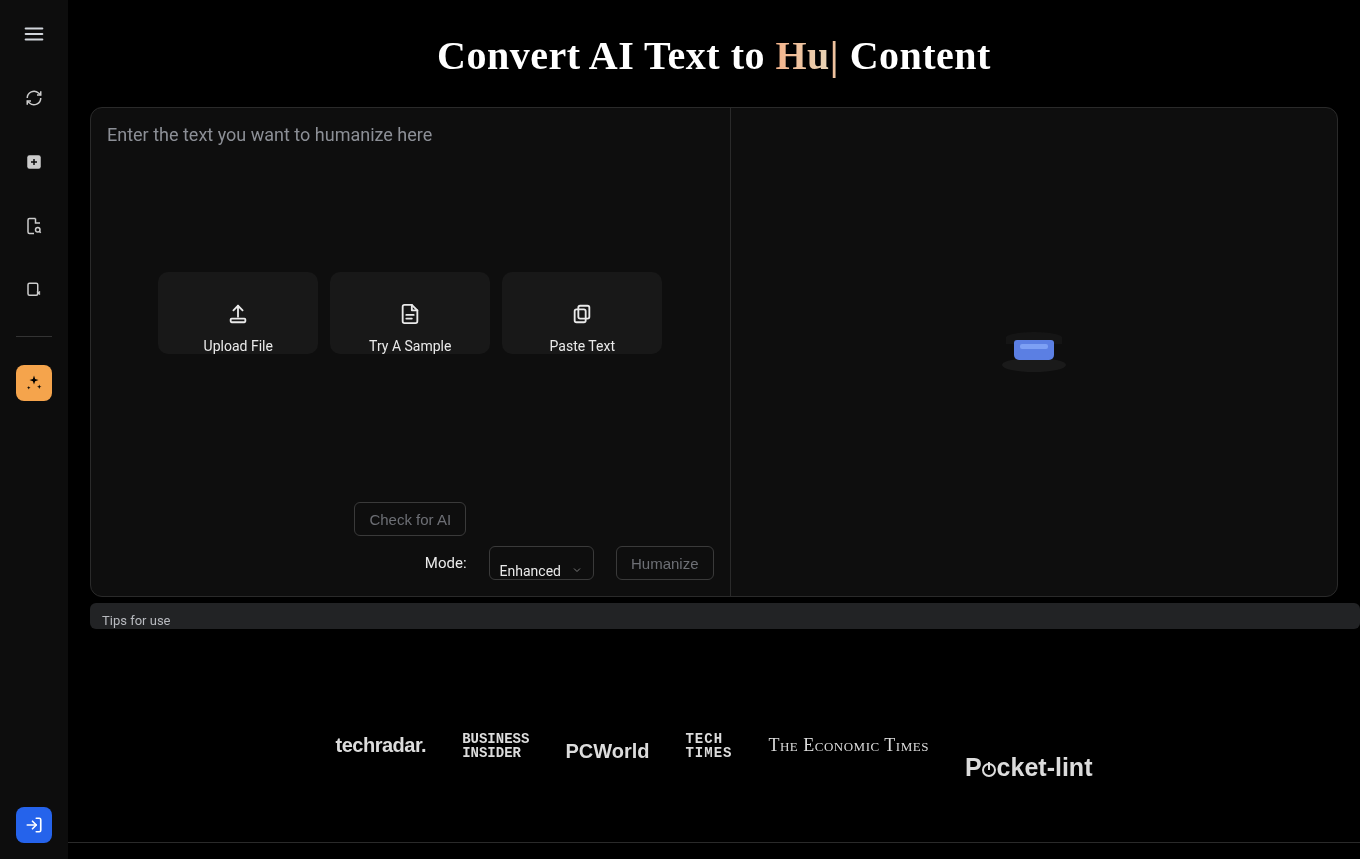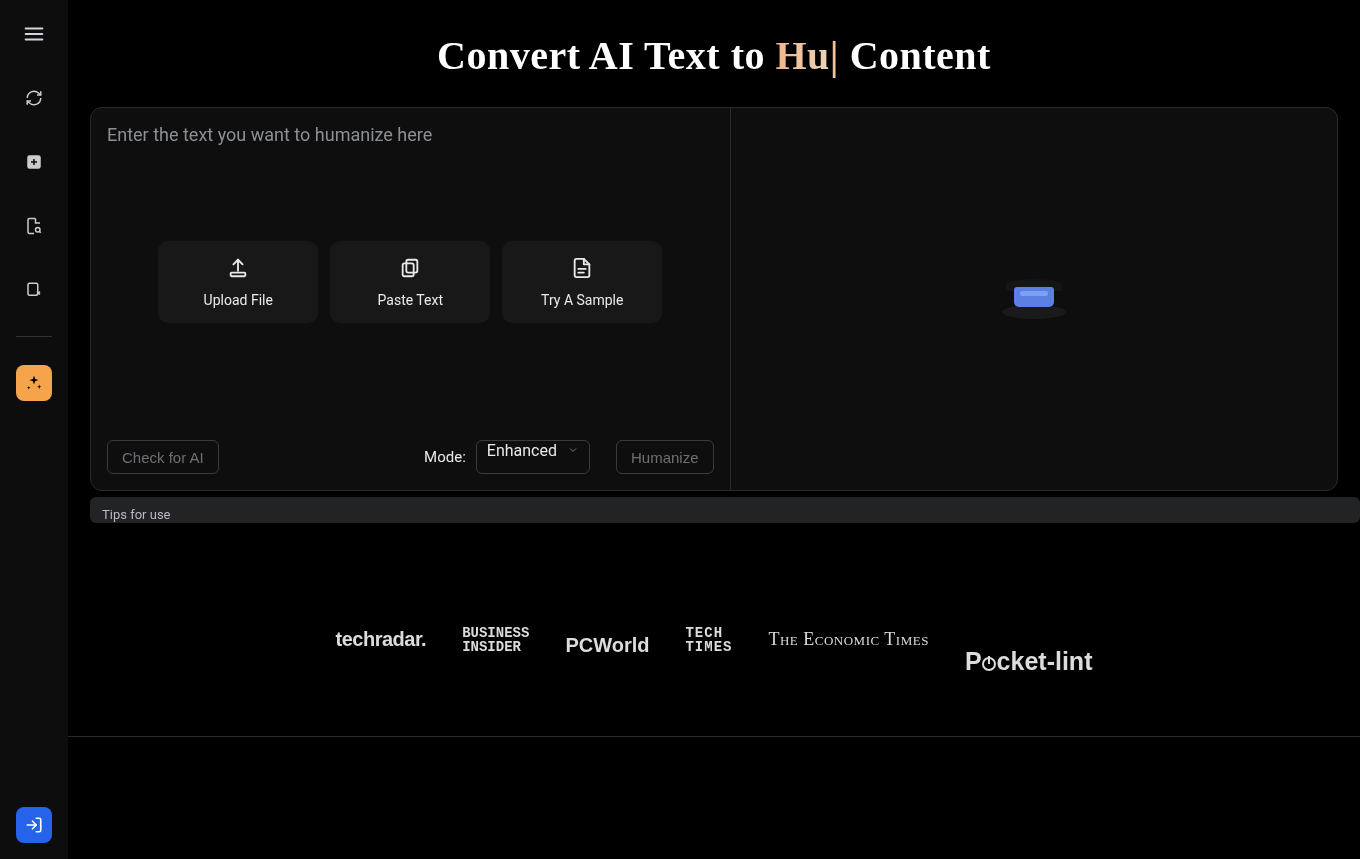--- a/index.html
+++ b/index.html
@@ -61,21 +61,21 @@
     background-clip: text;
     -webkit-text-fill-color: transparent;
     color: #f5a87a;
   }
 
   .panel {
     margin: 0 22px;
     border: 1px solid #2a2a2a;
     border-radius: 12px;
     display: flex;
-    height: 384px;
+    height: 490px;
     background: #0e0e0e;
     position: relative;
   }
   .pane { flex: 1; display: flex; flex-direction: column; position: relative; }
   .pane.left { border-right: 1px solid #2a2a2a; padding: 16px; }
   .textarea {
     width: 100%;
     flex: 0 0 auto;
     height: 40px;
     background: transparent;
@@ -97,58 +97,59 @@
     padding-bottom: 40px;
   }
   .card-btn {
     width: 160px;
     height: 82px;
     background: #181818;
     border-radius: 10px;
     display: flex;
     flex-direction: column;
     align-items: center;
-    justify-content: center;
+    justify-content: flex-end;
     gap: 10px;
     cursor: pointer;
     color: #eaeaea;
     font-size: 14px;
   }
   .card-btn svg { color: #eaeaea; }
 
   .input-footer {
     display: flex;
     align-items: center;
     gap: 10px;
+    flex-direction: column;
   }
   .btn {
     height: 34px;
     padding: 0 14px;
     border: 1px solid #3a3a3a;
     border-radius: 6px;
     background: transparent;
     color: #6d6f75;
     font-size: 15px;
     cursor: pointer;
     display: inline-flex;
     align-items: center;
   }
-  .btn.humanize { margin-left: 16px; }
-  .footer-right { margin-left: auto; display: flex; align-items: center; gap: 10px; }
+  .btn.humanize { margin-left: 0; }
+  .footer-right { margin-left: auto; display: flex; align-items: center; gap: 22px; }
   .mode-label { font-size: 15px; color: #eaeaea; }
   .select {
     height: 34px;
     padding: 0 10px;
     border: 1px solid #3a3a3a;
     border-radius: 6px;
     background: transparent;
     color: #eaeaea;
-    font-size: 16px;
+    font-size: 14px;
     display: inline-flex;
-    align-items: flex-start;
+    align-items: flex-end;
     gap: 10px;
     cursor: pointer;
   }
   .chevron { color: #7a7a7a; }
 
   .pane.right { display: flex; align-items: center; justify-content: center; }
   .empty-illust { display: flex; flex-direction: column; align-items: center; }
   .tray-shadow {
     width: 64px; height: 14px; background: #1a1a1a; border-radius: 50%;
     margin-top: -2px;
@@ -317,36 +318,36 @@
                 <path d="M12 3v12"></path>
                 <polyline points="7 8 12 3 17 8"></polyline>
                 <rect x="4" y="17" width="16" height="4" rx="1"></rect>
               </svg>
           </span>
           <span>Upload File</span>
         </div>
         <div class="card-btn">
           <span>
             <svg width="22" height="22" viewBox="0 0 24 24" fill="none" stroke="currentColor" stroke-width="2" stroke-linecap="round" stroke-linejoin="round">
-                <rect x="8" y="3" width="12" height="14" rx="2"></rect>
-                <rect x="4" y="7" width="12" height="14" rx="2"></rect>
-              </svg>
-          </span>
-          <span>Paste Text</span>
-        </div>
-        <div class="card-btn">
-          <span>
-            <svg width="22" height="22" viewBox="0 0 24 24" fill="none" stroke="currentColor" stroke-width="2" stroke-linecap="round" stroke-linejoin="round">
                 <path d="M14 2H6a2 2 0 0 0-2 2v16a2 2 0 0 0 2 2h12a2 2 0 0 0 2-2V8z"></path>
                 <polyline points="14 2 14 8 20 8"></polyline>
                 <line x1="8" y1="13" x2="16" y2="13"></line>
                 <line x1="8" y1="17" x2="14" y2="17"></line>
               </svg>
           </span>
           <span>Try A Sample</span>
+        </div>
+        <div class="card-btn">
+          <span>
+            <svg width="22" height="22" viewBox="0 0 24 24" fill="none" stroke="currentColor" stroke-width="2" stroke-linecap="round" stroke-linejoin="round">
+                <rect x="8" y="3" width="12" height="14" rx="2"></rect>
+                <rect x="4" y="7" width="12" height="14" rx="2"></rect>
+              </svg>
+          </span>
+          <span>Paste Text</span>
         </div>
       </div>
 
       <div class="input-footer">
         <button class="btn">Check for AI</button>
         <div class="footer-right">
           <span class="mode-label">Mode:</span>
           <div class="select">
             <span>Enhanced</span>
             <span class="chevron">

